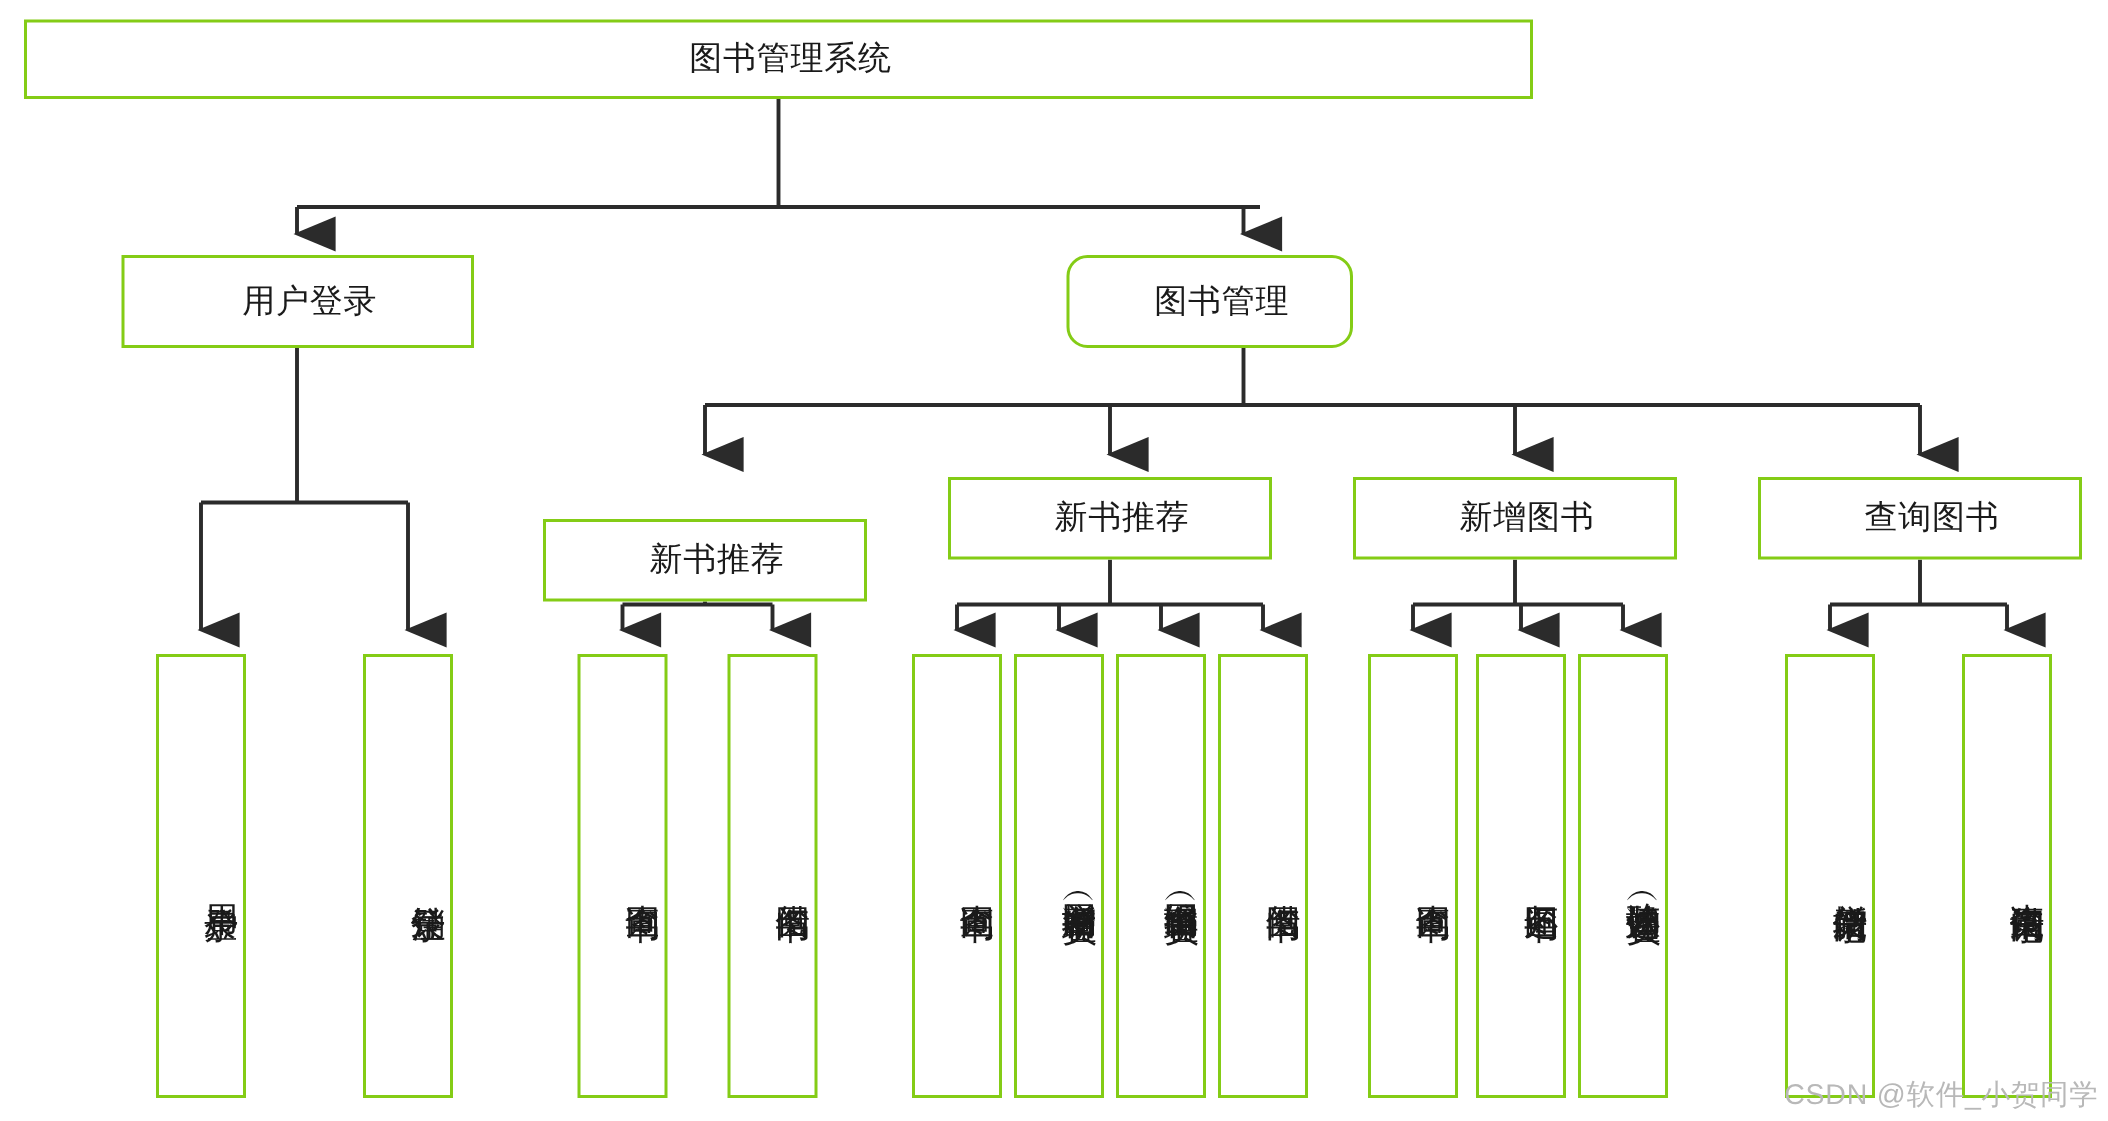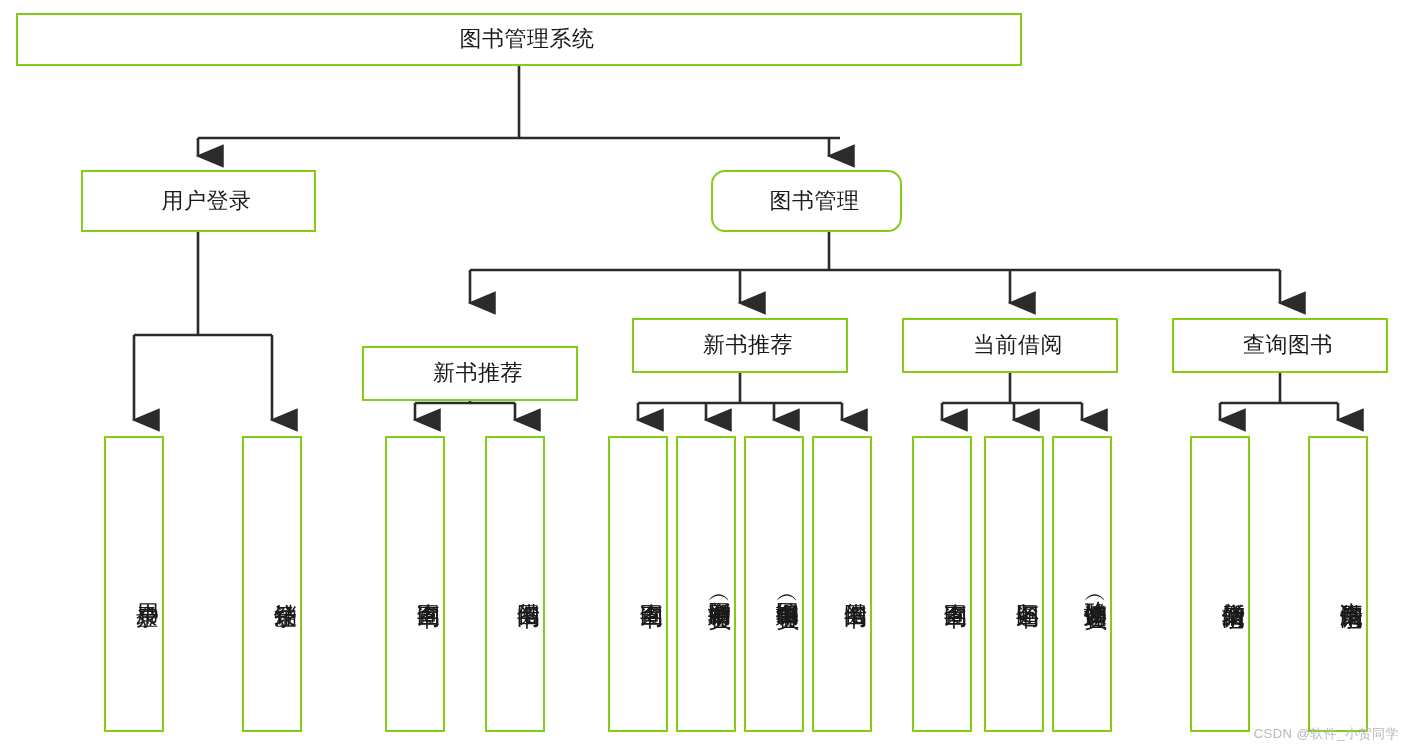--- a/index.html
+++ b/index.html
@@ -54,21 +54,21 @@
     white-space: pre;
   }
   .node.vert .lbl {
     writing-mode: vertical-rl;
     text-orientation: upright;
   }
   #watermark {
     position: absolute;
     right: 6px;
     bottom: 4px;
-    font-size: 13px;
+    font-size: 19px;
     color: #b8b8b8;
     letter-spacing: 0.5px;
     white-space: nowrap;
     pointer-events: none;
   }
 </style>
 </head>
 <body>
 
 <div id="canvas">
@@ -135,21 +135,21 @@
     <span class="lbl">图书管理</span>
   </div>
 
   <div class="node horiz" style="left: 362px; top: 318px; width: 216px; height: 55px; margin-top: 28px;">
     <span class="lbl">新书推荐</span>
   </div>
   <div class="node horiz" style="left: 632px; top: 318px; width: 216px; height: 55px;">
     <span class="lbl">新书推荐</span>
   </div>
   <div class="node horiz" style="left: 902px; top: 318px; width: 216px; height: 55px;">
-    <span class="lbl">当前借阅</span>
+    <span class="lbl">新增图书</span>
   </div>
   <div class="node horiz" style="left: 1172px; top: 318px; width: 216px; height: 55px;">
     <span class="lbl">查询图书</span>
   </div>
 
   <div class="node vert" style="left: 104px; top: 436px; width: 60px; height: 296px;">
     <span class="lbl">用户登录</span>
   </div>
   <div class="node vert" style="left: 242px; top: 436px; width: 60px; height: 296px;">
     <span class="lbl">注销登录</span>

